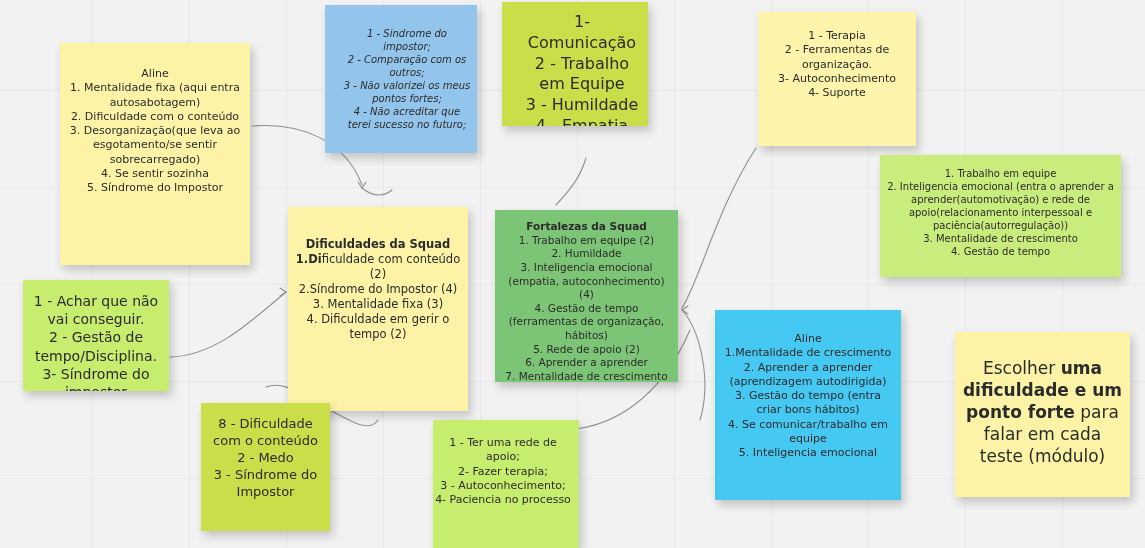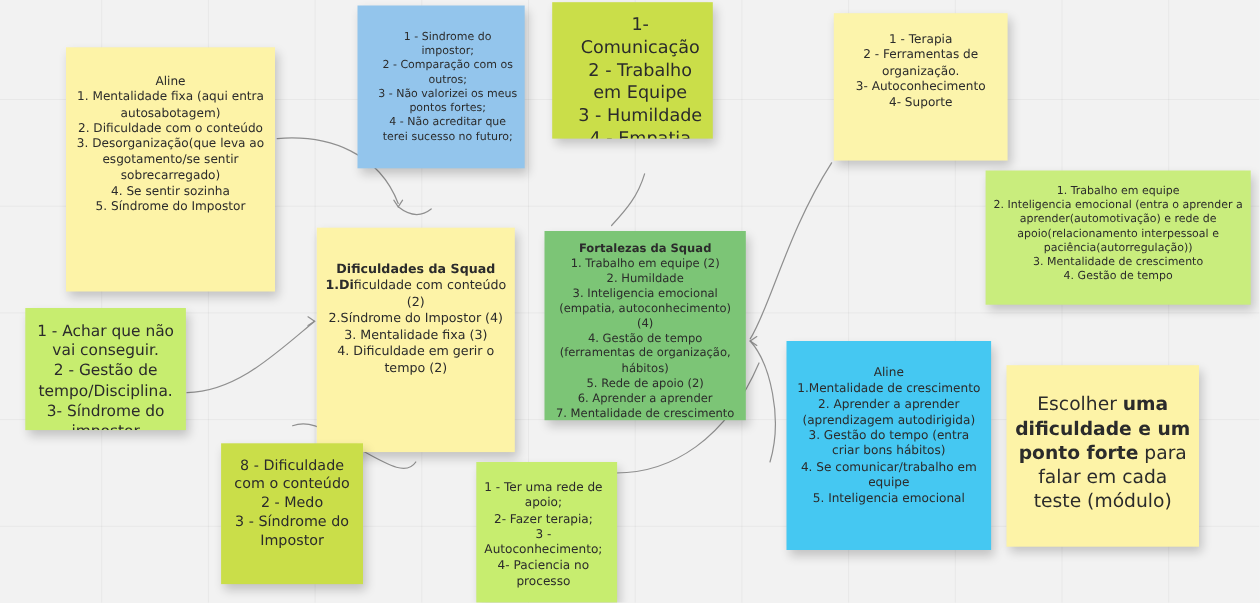--- a/index.html
+++ b/index.html
@@ -71,34 +71,34 @@
       </g>
   </svg>
 
   <div id="notes-layer">
       <div class="note" style="left: 60px; top: 43px; width: 190px; height: 222px; background: rgb(253, 243, 167); font-size: 11px; padding-top: 24px; padding-left: 6px; padding-right: 6px;"><div class="txt">Aline
 1. Mentalidade fixa (aqui entra autosabotagem)
 2. Dificuldade com o conteúdo
 3. Desorganização(que leva ao esgotamento/se sentir sobrecarregado)
 4. Se sentir sozinha
 5. Síndrome do Impostor</div></div>
-      <div class="note" style="left: 325px; top: 5px; width: 152px; height: 148px; background: rgb(147, 197, 236); font-size: 10px; padding-top: 22px; padding-left: 18px; padding-right: 6px;"><div class="txt">1 - Sindrome do impostor;
+      <div class="note" style="left: 325px; top: 5px; width: 152px; height: 148px; background: rgb(147, 197, 236); font-size: 10px; padding-top: 22px; padding-left: 18px; padding-right: 6px; font-style: italic;"><div class="txt">1 - Sindrome do impostor;
 2 - Comparação com os outros;
 3 - Não valorizei os meus pontos fortes;
 4 - Não acreditar que terei sucesso no futuro;</div></div>
       <div class="note" style="left: 502px; top: 2px; width: 146px; height: 124px; background: rgb(202, 222, 73); font-size: 16px; padding-top: 10px; padding-left: 20px; padding-right: 6px;"><div class="txt">1- Comunicação
 2 - Trabalho em Equipe
 3 - Humildade
 4 - Empatia
 5 - Oratória</div></div>
       <div class="note" style="left: 758px; top: 12px; width: 158px; height: 134px; background: rgb(252, 244, 171); font-size: 11px; padding-top: 17px; padding-left: 6px; padding-right: 6px;"><div class="txt">1 - Terapia
 2 - Ferramentas de organização.
 3- Autoconhecimento
 4- Suporte</div></div>
-      <div class="note" style="left: 880px; top: 155px; width: 241px; height: 122px; background: rgb(201, 237, 125); font-size: 10px; padding-top: 12px; padding-left: 6px; padding-right: 6px; margin-left: 16px;"><div class="txt">1. Trabalho em equipe
+      <div class="note" style="left: 880px; top: 155px; width: 241px; height: 122px; background: rgb(201, 237, 125); font-size: 10px; padding-top: 12px; padding-left: 6px; padding-right: 6px;"><div class="txt">1. Trabalho em equipe
 2. Inteligencia emocional (entra o aprender a aprender(automotivação) e rede de apoio(relacionamento interpessoal e paciência(autorregulação))
 3. Mentalidade de crescimento
 4. Gestão de tempo</div></div>
       <div class="note" style="left: 288px; top: 207px; width: 180px; height: 204px; background: rgb(253, 243, 167); font-size: 11.5px; padding-top: 30px; padding-left: 6px; padding-right: 6px;"><div class="txt"><span class="b">Dificuldades da Squad</span>
 <span class="b">1.Di</span>ficuldade com conteúdo (2)
 2.Síndrome do Impostor (4)
 3. Mentalidade fixa (3)
 4. Dificuldade em gerir o tempo (2)</div></div>
       <div class="note" style="left: 495px; top: 210px; width: 183px; height: 172px; background: rgb(124, 197, 118); font-size: 10.5px; padding-top: 10px; padding-left: 6px; padding-right: 6px;"><div class="txt"><span class="b">Fortalezas da Squad</span>
 1. Trabalho em equipe (2)
@@ -108,26 +108,26 @@
 5. Rede de apoio (2)
 6. Aprender a aprender
 7. Mentalidade de crescimento
 8. Paciência no processo</div></div>
       <div class="note" style="left: 715px; top: 310px; width: 186px; height: 190px; background: rgb(69, 200, 242); font-size: 11px; padding-top: 22px; padding-left: 6px; padding-right: 6px;"><div class="txt">Aline
 1.Mentalidade de crescimento
 2. Aprender a aprender (aprendizagem autodirigida)
 3. Gestão do tempo (entra criar bons hábitos)
 4. Se comunicar/trabalho em equipe
 5. Inteligencia emocional</div></div>
-      <div class="note" style="left: 915px; top: 332px; width: 175px; height: 165px; background: rgb(253, 243, 167); font-size: 17px; padding-top: 25px; padding-left: 6px; padding-right: 6px;"><div class="txt">Escolher <span class="b">uma dificuldade e um ponto forte</span> para falar em cada teste (módulo)</div></div>
+      <div class="note" style="left: 955px; top: 332px; width: 175px; height: 165px; background: rgb(253, 243, 167); font-size: 17px; padding-top: 25px; padding-left: 6px; padding-right: 6px;"><div class="txt">Escolher <span class="b">uma dificuldade e um ponto forte</span> para falar em cada teste (módulo)</div></div>
       <div class="note" style="left: 23px; top: 280px; width: 146px; height: 111px; background: rgb(199, 237, 111); font-size: 14px; padding-top: 12px; padding-left: 6px; padding-right: 6px;"><div class="txt">1 - Achar que não vai conseguir.
 2 - Gestão de tempo/Disciplina.
 3- Síndrome do impostor</div></div>
       <div class="note" style="left: 201px; top: 403px; width: 129px; height: 128px; background: rgb(202, 222, 73); font-size: 13px; padding-top: 13px; padding-left: 6px; padding-right: 6px;"><div class="txt">8 - Dificuldade com o conteúdo
 2 - Medo
 3 - Síndrome do Impostor</div></div>
-      <div class="note" style="left: 433px; top: 420px; width: 128px; height: 128px; background: rgb(199, 237, 111); font-size: 11px; padding-top: 16px; padding-left: 0; padding-right: 6px;"><div class="txt">1 - Ter uma rede de apoio;
+      <div class="note" style="left: 433px; top: 420px; width: 146px; height: 128px; background: rgb(199, 237, 111); font-size: 11px; padding-top: 16px; padding-left: 0; padding-right: 6px;"><div class="txt">1 - Ter uma rede de apoio;
 2- Fazer terapia;
 3 - Autoconhecimento;
 4- Paciencia no processo</div></div>
     </div>
 
 </div>
 
 </body></html>

